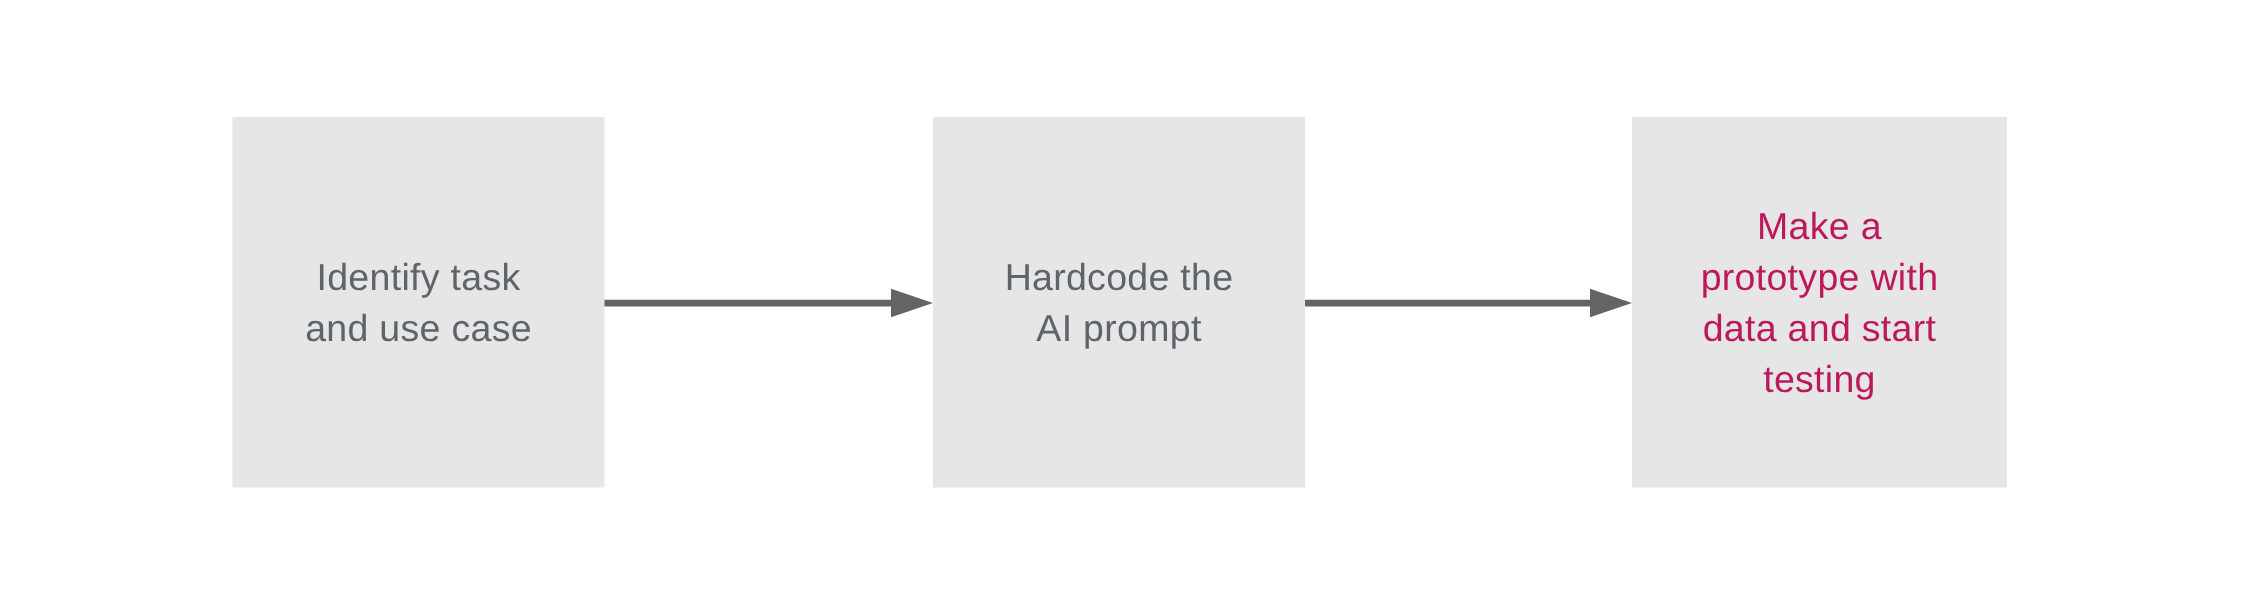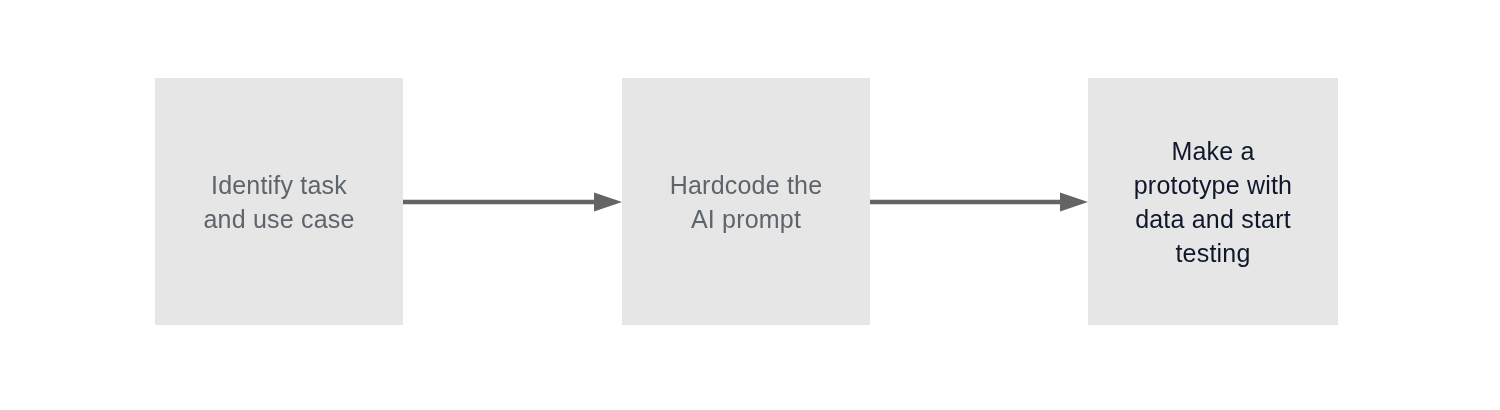--- a/index.html
+++ b/index.html
@@ -48,21 +48,21 @@
     <div class="node-label" style="color: rgb(94, 100, 107);">Hardcode the
 AI prompt</div>
   </div>
 
   <div class="flow-node node-1" style="background: rgb(230, 230, 230);">
     <div class="node-label" style="color: rgb(94, 100, 107);">Identify task
 and use case</div>
   </div>
 
   <div class="flow-node node-3" style="background: rgb(230, 230, 230);">
-    <div class="node-label" style="color: #0f172a;">Make a
+    <div class="node-label" style="color: #be185d;">Make a
 prototype with
 data and start
 testing</div>
   </div>
 
   <svg class="arrow-layer" viewBox="0 0 1500 410" xmlns="http://www.w3.org/2000/svg">
     <g>
       <line x1="403" y1="202" x2="596" y2="202" stroke-width="4.5" style="stroke: rgb(100, 100, 100);"></line>
       <polygon points="622,202 594,192.5 594,211.5" style="fill: rgb(100, 100, 100);"></polygon>
     </g>

